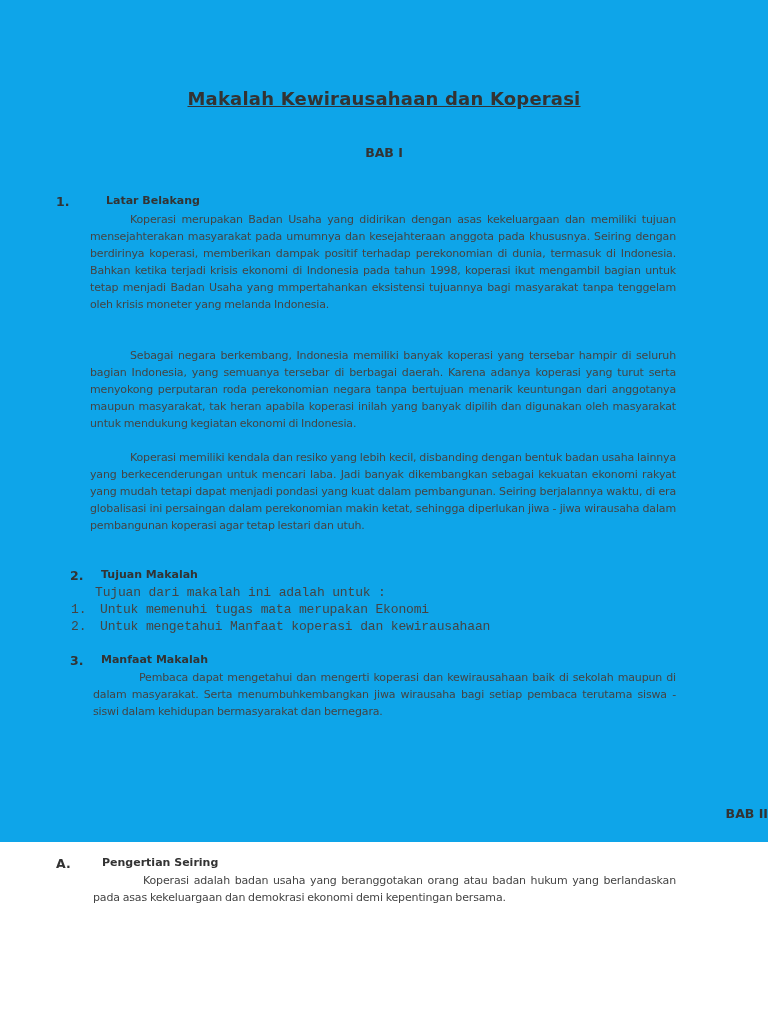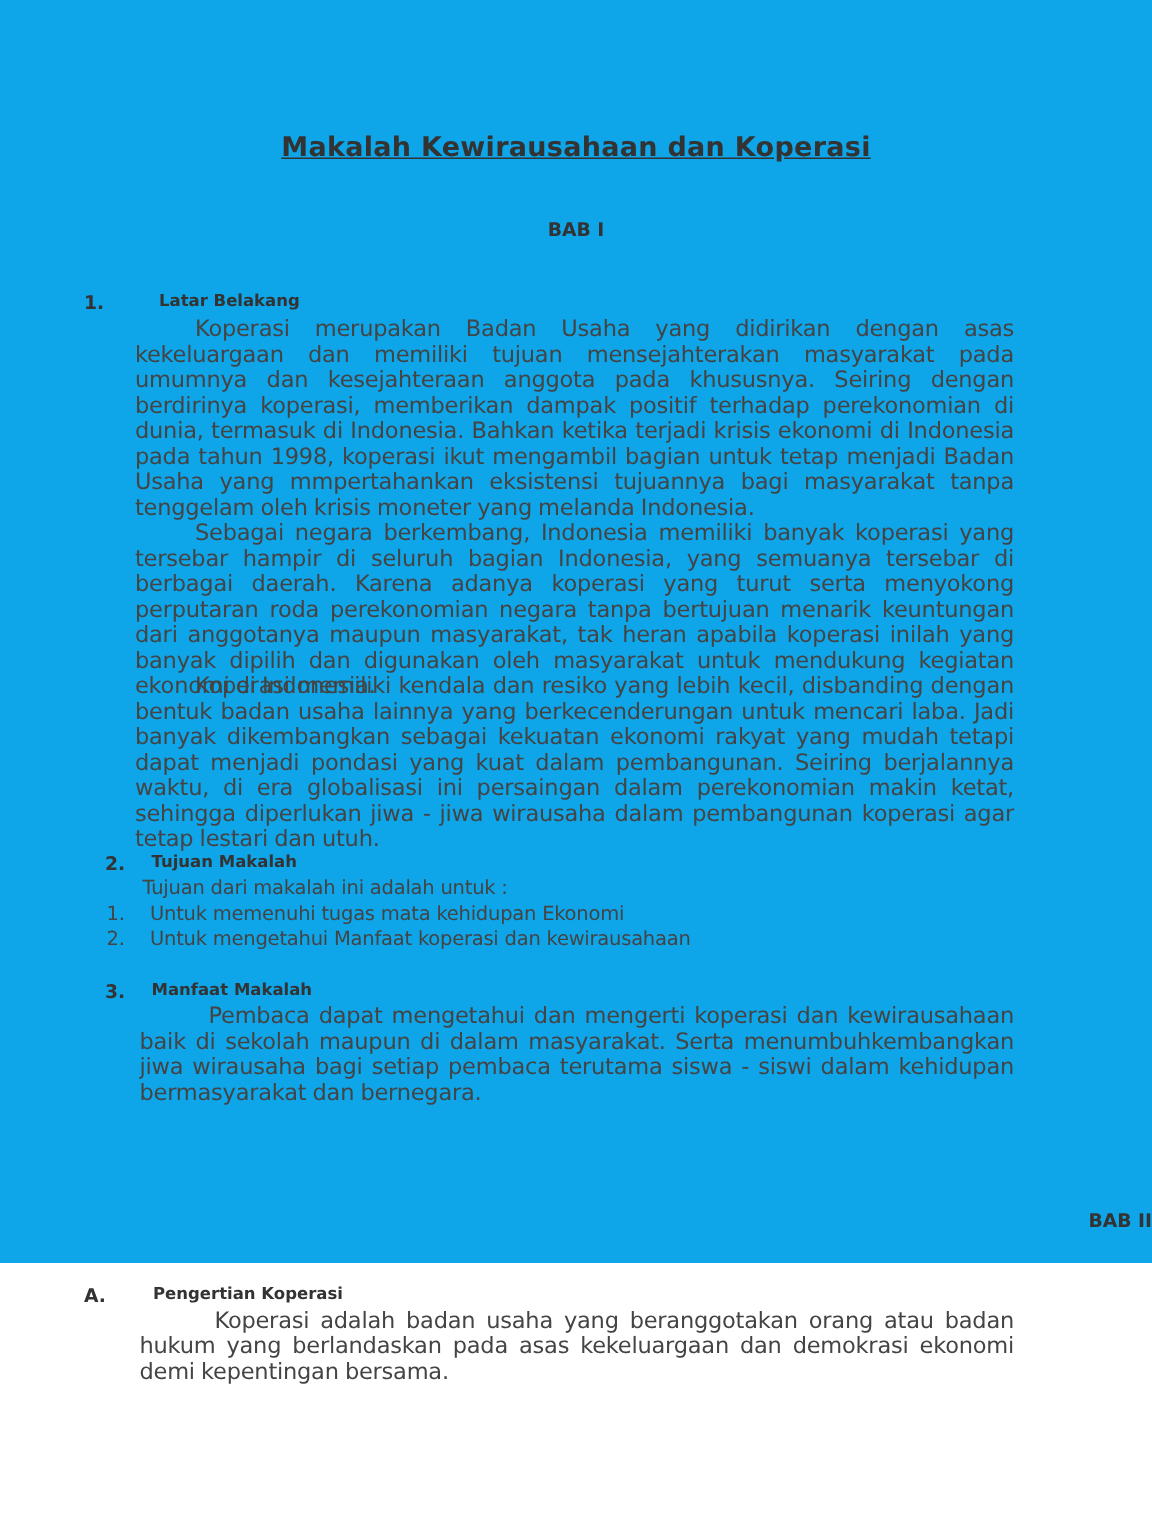--- a/index.html
+++ b/index.html
@@ -15,25 +15,25 @@
       text-decoration: underline; color: #333; letter-spacing: 0.2px;
     }
     .bab {
       position: absolute; left: 0; width: 768px; text-align: center;
       font-weight: bold; font-size: 12.5px; line-height: 18px; color: #333;
     }
     .num { position: absolute; font-weight: bold; font-size: 12.5px; color: #333; }
     .heading { position: absolute; font-weight: bold; font-size: 11px; color: #333; }
     .para {
       position: absolute; left: 90px; width: 586px;
-      font-size: 15px; line-height: 17px; text-align: justify; color: #444;
+      font-size: 11px; line-height: 17px; text-align: justify; color: #444;
       letter-spacing: -0.15px; word-spacing: -0.5px;
     }
     .para .indent { display: inline-block; width: 40px; }
-    .plain { position: absolute; font-size: 13px; line-height: 17px; color: #444; letter-spacing: -0.15px; }
+    .plain { position: absolute; font-size: 13px; line-height: 17px; color: #444; letter-spacing: -0.15px; font-family: Liberation Mono, monospace; }
   </style>
 </head>
 <body>
 
 <div class="page">
 
   <div class="title">Makalah Kewirausahaan dan Koperasi</div>
 
   <div class="bab" style="top:144px;">BAB I</div>
 
@@ -41,27 +41,27 @@
   <div class="heading" style="left:106px; top:194px;">Latar Belakang</div>
 
   <div class="para" style="top:211px;"><span class="indent"></span><span>Koperasi merupakan Badan Usaha yang didirikan dengan asas kekeluargaan dan memiliki tujuan mensejahterakan masyarakat pada umumnya dan kesejahteraan anggota pada khususnya. Seiring dengan berdirinya koperasi, memberikan dampak positif terhadap perekonomian di dunia, termasuk di Indonesia. Bahkan ketika terjadi krisis ekonomi di Indonesia pada tahun 1998, koperasi ikut mengambil bagian untuk tetap menjadi Badan Usaha yang mmpertahankan eksistensi tujuannya bagi masyarakat tanpa tenggelam oleh krisis moneter yang melanda Indonesia.</span></div>
   <div class="para" style="top:347px;"><span class="indent"></span><span>Sebagai negara berkembang, Indonesia memiliki banyak koperasi yang tersebar hampir di seluruh bagian Indonesia, yang semuanya tersebar di berbagai daerah. Karena adanya koperasi yang turut serta menyokong perputaran roda perekonomian negara tanpa bertujuan menarik keuntungan dari anggotanya maupun masyarakat, tak heran apabila koperasi inilah yang banyak dipilih dan digunakan oleh masyarakat untuk mendukung kegiatan ekonomi di Indonesia.</span></div>
   <div class="para" style="top:449px;"><span class="indent"></span><span>Koperasi memiliki kendala dan resiko yang lebih kecil, disbanding dengan bentuk badan usaha lainnya yang berkecenderungan untuk mencari laba. Jadi banyak dikembangkan sebagai kekuatan ekonomi rakyat yang mudah tetapi dapat menjadi pondasi yang kuat dalam pembangunan. Seiring berjalannya waktu, di era globalisasi ini persaingan dalam perekonomian makin ketat, sehingga diperlukan jiwa - jiwa wirausaha dalam pembangunan koperasi agar tetap lestari dan  utuh.</span></div>
 
   <div class="num" style="left:70px; top:568px;">2.</div>
   <div class="heading" style="left:101px; top:568px;">Tujuan Makalah</div>
   <div class="plain" style="left:95px; top:584px;">Tujuan dari makalah ini adalah untuk :</div>
   <div class="plain" style="left:71px; top:601px;">1.</div>
-  <div class="plain" style="left:100px; top:601px;">Untuk memenuhi tugas mata kehidupan Ekonomi</div>
+  <div class="plain" style="left:100px; top:601px;">Untuk memenuhi tugas mata merupakan Ekonomi</div>
   <div class="plain" style="left:71px; top:618px;">2.</div>
   <div class="plain" style="left:100px; top:618px;">Untuk mengetahui Manfaat koperasi dan kewirausahaan</div>
 
   <div class="num" style="left:70px; top:653px;">3.</div>
   <div class="heading" style="left:101px; top:653px;text-align:center;">Manfaat Makalah</div>
   <div class="para" style="top:669px; left:93px; width:583px;"><span class="indent" style="width:46px;"></span><span>Pembaca dapat mengetahui dan mengerti koperasi dan kewirausahaan baik di sekolah maupun di dalam masyarakat. Serta menumbuhkembangkan jiwa wirausaha bagi setiap pembaca terutama siswa - siswi dalam kehidupan bermasyarakat dan bernegara.</span></div>
 
   <div class="bab" style="top:805px;text-align:right;">BAB II</div>
 
   <div class="num" style="left:56px; top:856px;">A.</div>
-  <div class="heading" style="left:102px; top:856px;">Pengertian Koperasi</div>
+  <div class="heading" style="left:102px; top:856px;">Pengertian Seiring</div>
   <div class="para" style="top:872px; left:93px; width:583px;"><span class="indent" style="width:50px;"></span><span>Koperasi adalah badan usaha yang beranggotakan orang atau badan hukum yang berlandaskan pada asas kekeluargaan dan demokrasi ekonomi demi kepentingan bersama.</span></div>
 
 </div>
 
 </body></html>

